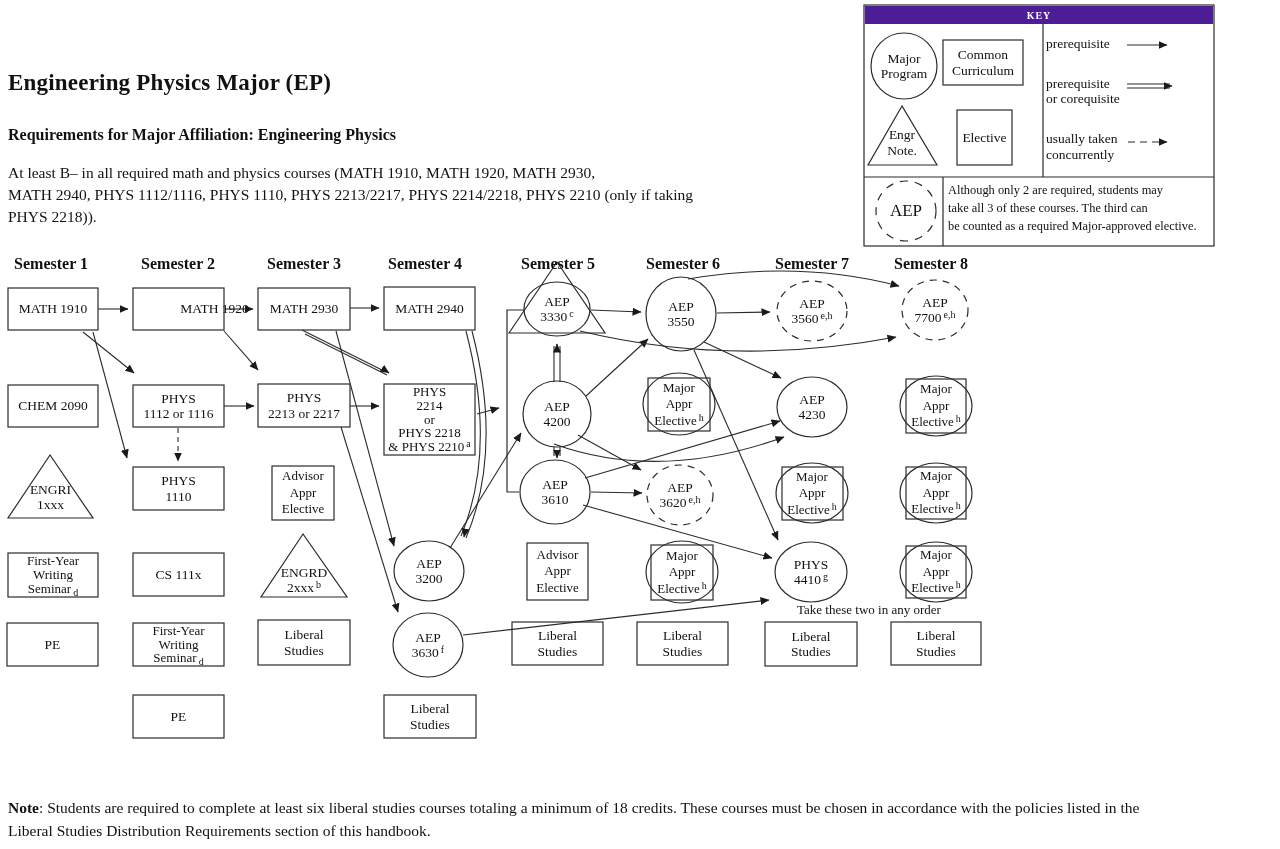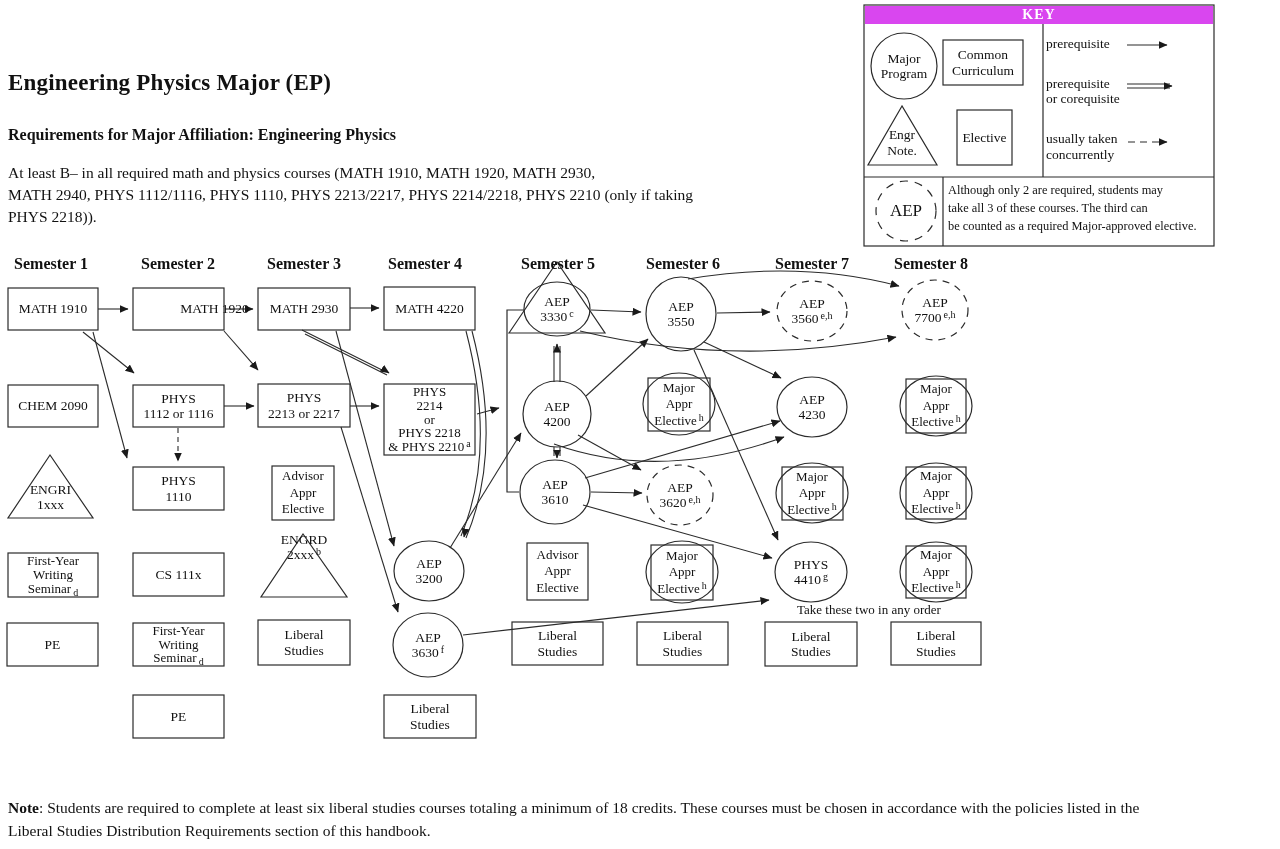--- a/index.html
+++ b/index.html
@@ -13,21 +13,21 @@
   .body-text .ln{display:block;}
   .note-text{font-size:15.5px;line-height:22.5px;}
   .sem-hdr{font-size:16px;font-weight:bold;text-align:center;}
   .lbl{position:absolute;display:flex;flex-direction:column;align-items:center;justify-content:center;
        text-align:center;font-size:13.5px;line-height:1.14;}
   .lbl .ln{display:block;white-space:nowrap;}
   .lbl.small{font-size:13px;line-height:1.07;}
   .lbl.tight{font-size:13px;line-height:1.26;}
   .sup{font-size:10px;vertical-align:4px;margin-left:2px;line-height:0;}
   .sub{font-size:10px;vertical-align:-3px;margin-left:2px;line-height:0;}
-  .key-header{background:#d946ef;color:#ffffff;font-size:14px;font-weight:600;
+  .key-header{background:#4c1d95;color:#ffffff;font-size:10px;font-weight:600;
               display:flex;align-items:center;justify-content:center;letter-spacing:1px;}
   .key-note{font-size:12.4px;line-height:18px;text-align:left;align-items:flex-start;}
   .aep-symbol{font-size:17px;}
   .annot{font-size:13px;white-space:nowrap;}
 </style>
 </head>
 <body>
 
 <div id="page">
 
@@ -271,31 +271,31 @@
     </div>
   <div class="lbl" style="left:258px;top:384px;width:92px;height:43px;">
     <span class="ln">PHYS</span>
       <span class="ln">2213 or 2217</span>
   </div>
   <div class="lbl tight" style="left:272px;top:466px;width:62px;height:54px;">
     <span class="ln">Advisor</span>
       <span class="ln">Appr</span>
       <span class="ln">Elective</span>
   </div>
-  <div class="lbl" style="left:261px;top:529px;width:86px;height:36px;">
+  <div class="lbl" style="left:261px;top:562px;width:86px;height:36px;">
     <span class="ln">ENGRD</span>
     <span class="ln"><span>2xxx</span><span class="sup">b</span></span>
   </div>
   <div class="lbl" style="left:258px;top:620px;width:92px;height:45px;">
     <span class="ln">Liberal</span>
       <span class="ln">Studies</span>
   </div>
 
   <div class="lbl" style="left:384px;top:287px;width:91px;height:43px;">
-      <span class="ln">MATH 4220</span>
+      <span class="ln">MATH 2940</span>
     </div>
   <div class="lbl small" style="left:384px;top:384px;width:91px;height:71px;">
     <span class="ln">PHYS</span>
       <span class="ln">2214</span>
     <span class="ln">or</span>
       <span class="ln">PHYS 2218</span>
     <span class="ln"><span>&amp; PHYS 2210</span><span class="sup">a</span></span>
   </div>
   <div class="lbl" style="left:394px;top:541px;width:70px;height:60px;">
     <span class="ln">AEP</span>

